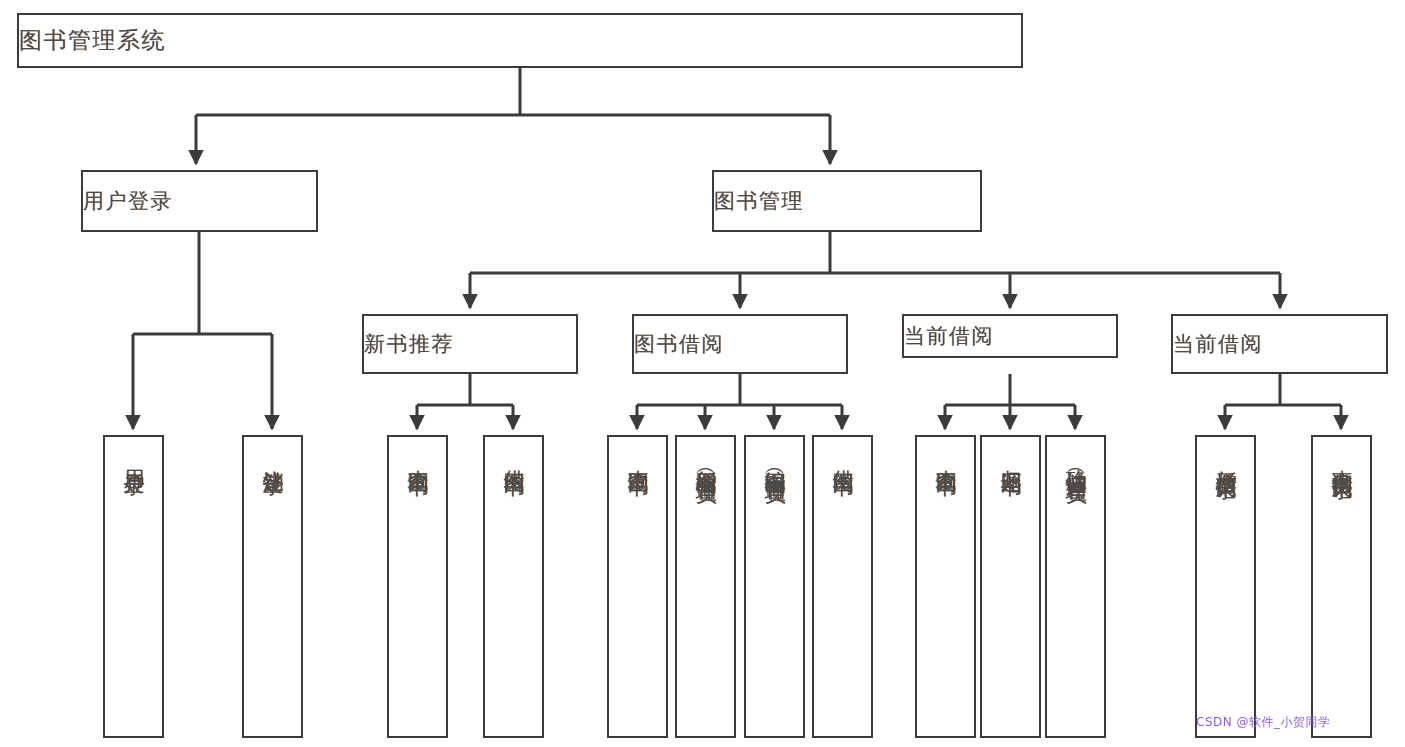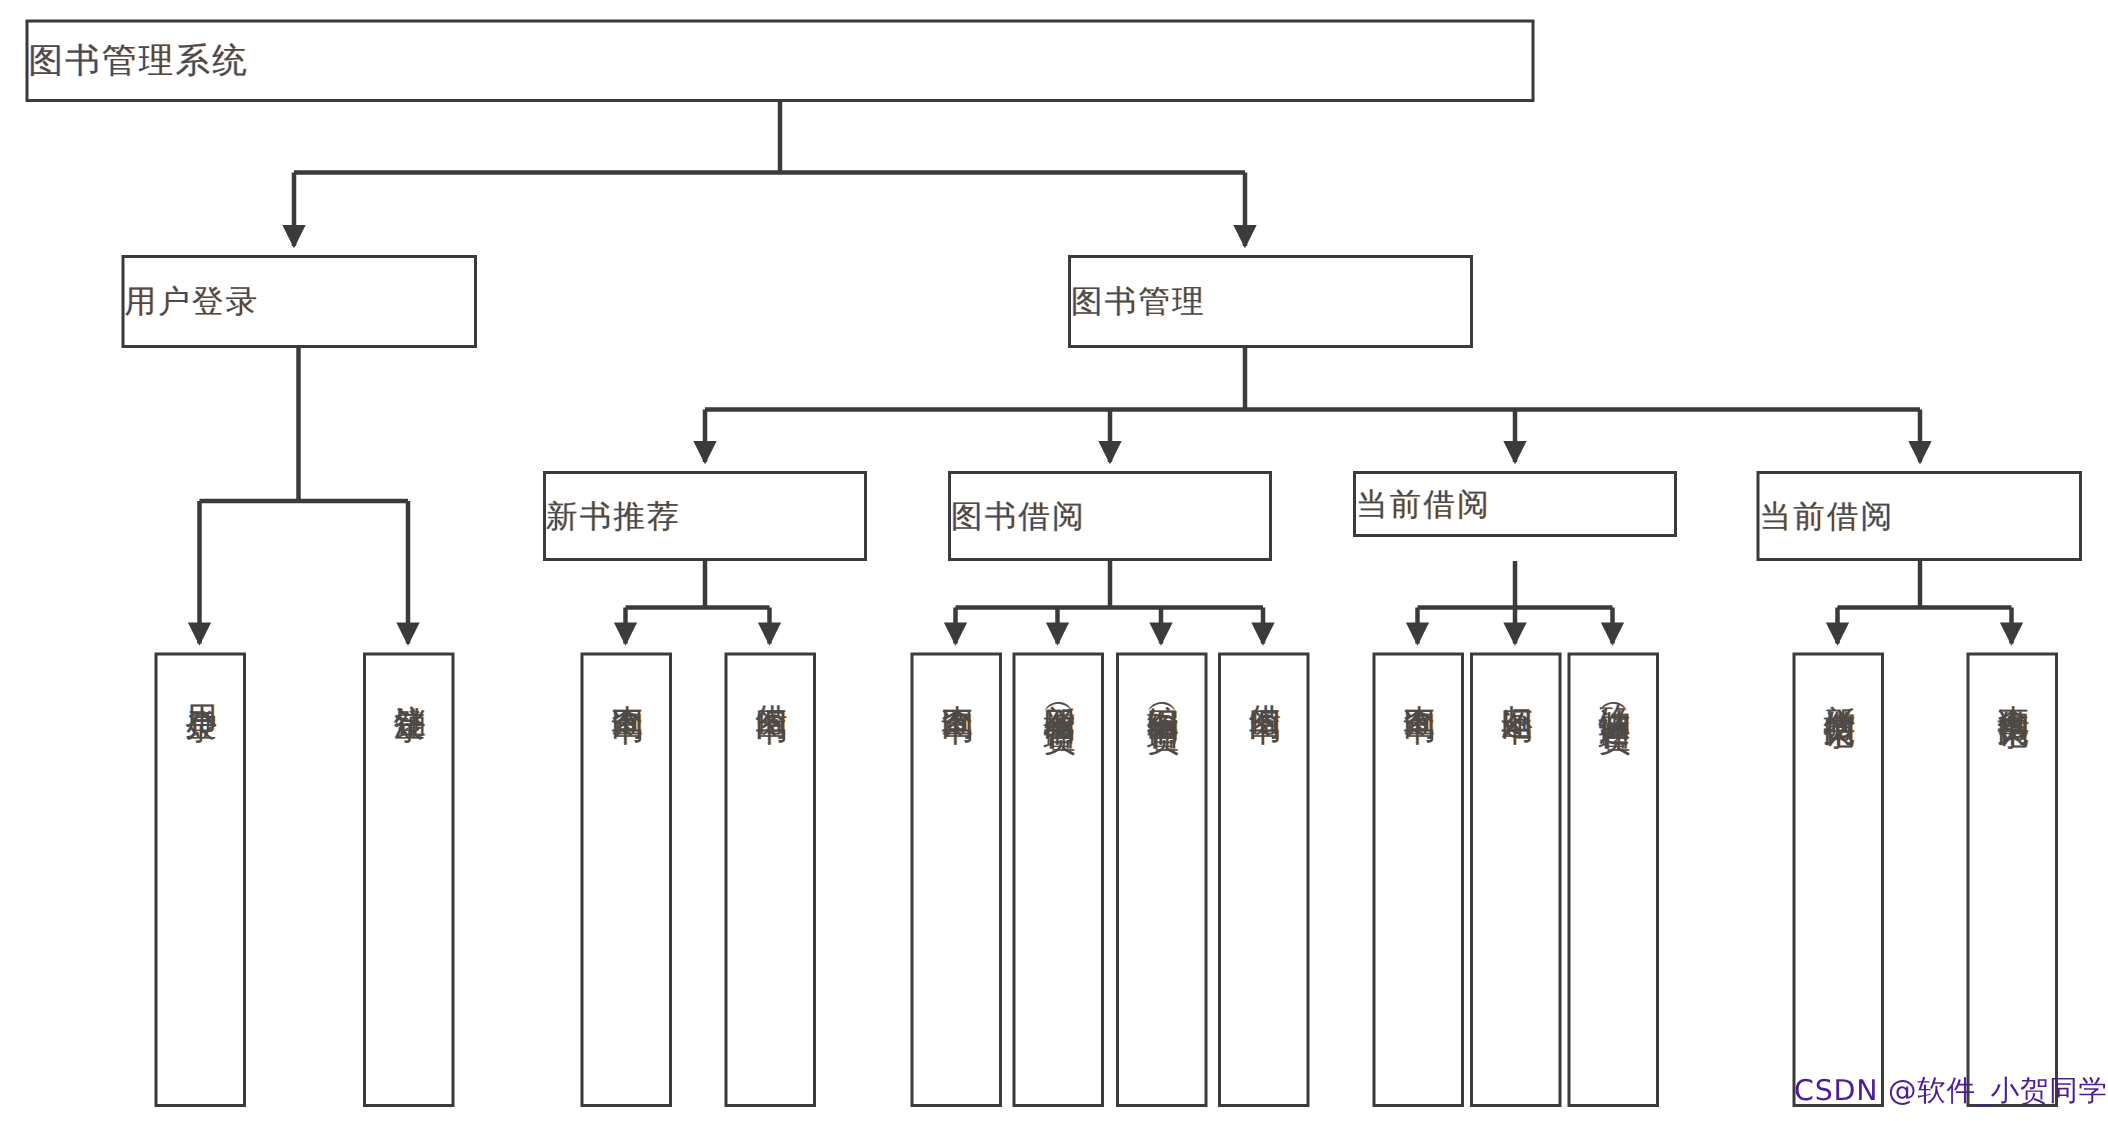--- a/index.html
+++ b/index.html
@@ -56,22 +56,22 @@
     writing-mode:vertical-rl;
     text-orientation:upright;
     font-size:21px;
     line-height:1.32;
     letter-spacing:2px;
     white-space:normal;
   }
   
   #watermark{
     position:absolute;
-    color:#4c1d95;
-    font-size:19px;
+    color:#8b5cf6;
+    font-size:12px;
     letter-spacing:0.5px;
     white-space:nowrap;
     user-select:none;
   }
 </style>
 </head>
 <body>
 
 <div id="stage">
 

